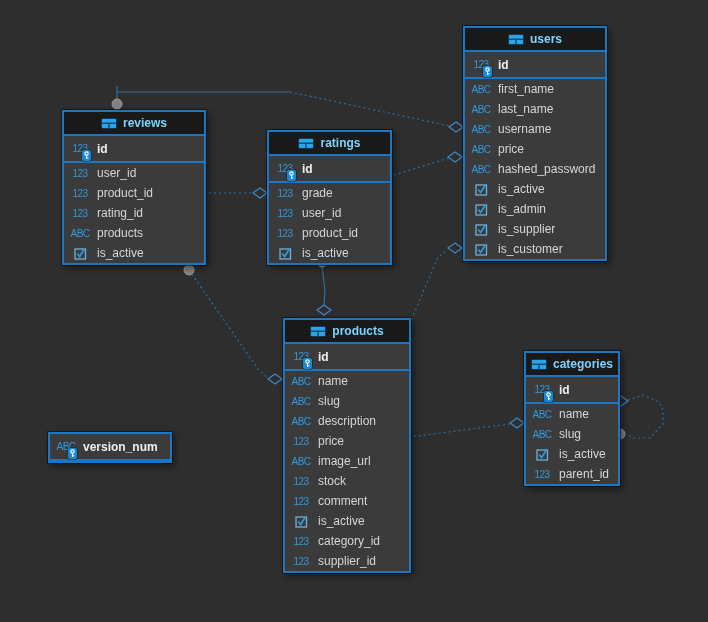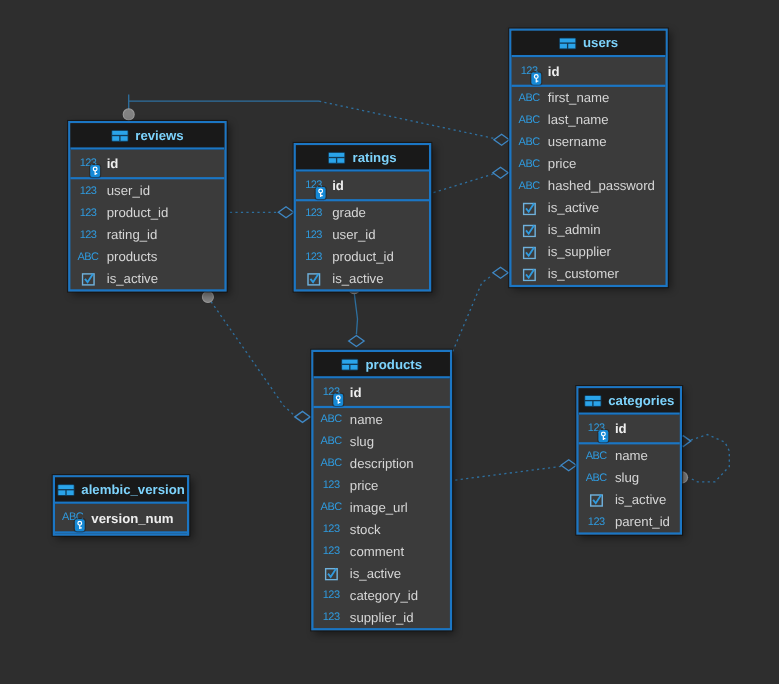--- a/index.html
+++ b/index.html
@@ -443,29 +443,20 @@
           </div>
           <div class="col-row">
             <span class="ti">
               <span class="glyph">123</span>
             </span>
             <span>parent_id</span>
           </div>
         </div>
       </div>
       <div class="entity" style="left: 48px; top: 432px; width: 124px;">
-        <div class="entity-header">
-          <svg width="16" height="11" viewBox="0 0 16 11">
-            <rect x="0" y="0" width="16" height="11" rx="2" fill="#123a56"></rect>
-            <rect x="1" y="1" width="14" height="3.6" fill="#2aa4ea"></rect>
-            <rect x="1" y="5.8" width="6.4" height="4.2" fill="#2aa4ea"></rect>
-            <rect x="8.6" y="5.8" width="6.4" height="4.2" fill="#2aa4ea"></rect>
-          </svg>
-          <span>alembic_version</span>
-        </div>
         <div class="pk-section">
           <div class="col-row">
             <span class="ti">
               <span class="glyph">ABC</span>
               <span class="pk-badge">
                 <svg width="7" height="9" viewBox="0 0 7 9">
                   <circle cx="3.5" cy="2.6" r="1.7" fill="none" stroke="#fff" stroke-width="1.1"></circle>
                   <line x1="3.5" y1="4.3" x2="3.5" y2="8" stroke="#fff" stroke-width="1.1"></line>
                   <line x1="3.5" y1="6.8" x2="5.4" y2="6.8" stroke="#fff" stroke-width="1.1"></line>
                 </svg>

